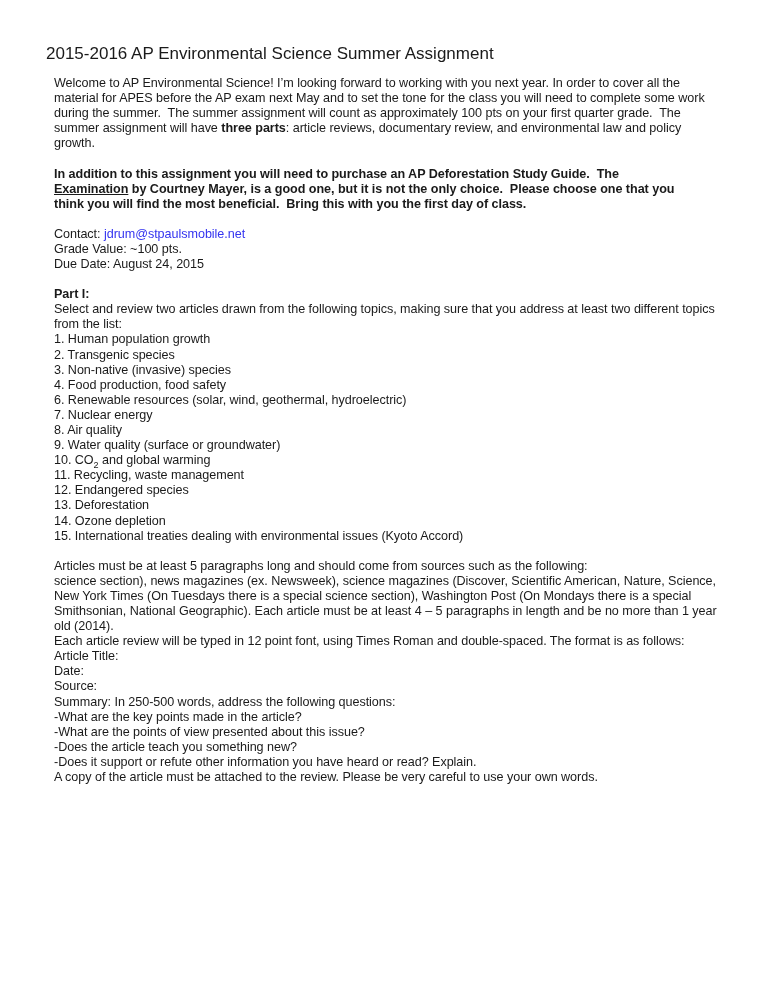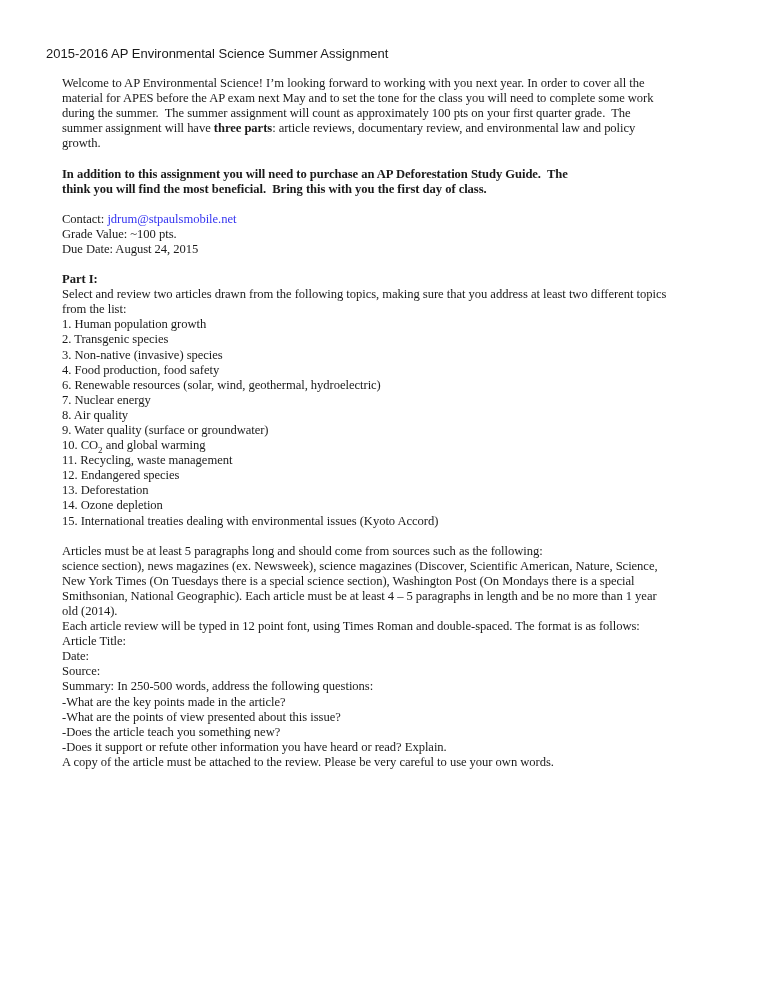--- a/index.html
+++ b/index.html
@@ -11,33 +11,33 @@
   .page{
     position:relative;
     width:768px;height:994px;
     box-sizing:border-box;
     background:var(--page-bg);
     color:var(--text-color);
     font-family:"Liberation Sans","DejaVu Sans",sans-serif;
     padding:46px 38px 0 46px;
     overflow:hidden;
   }
-  .block{margin:0 0 15px 16px;font-family:Liberation Serif, serif;}
+  .block{margin:0 0 15px 8px;}
   .line{
     font-size:12.6px;
     line-height:15.1px;
     white-space:pre-wrap;
     letter-spacing:-0.05px;
   }
   .b{font-weight:bold;text-align:center;}
   .u{text-decoration:underline;}
   .sub{vertical-align:sub;font-size:0.72em;line-height:0;}
   .link{color:var(--link-color);}
   .title-line{
-    font-size:13px;
+    font-size:17px;
     line-height:15.1px;
     font-weight:normal;
     margin:0 0 15px 0;
     white-space:pre-wrap;
   }
 </style>
 </head>
 <body>
 
 <div class="page">
@@ -46,20 +46,21 @@
   <div class="block">
       <div class="line"><span>Welcome to AP Environmental Science! I’m looking forward to working with you next year. In order to cover all the</span></div>
       <div class="line"><span>material for APES before the AP exam next May and to set the tone for the class you will need to complete some work</span></div>
       <div class="line"><span>during the summer.  The summer assignment will count as approximately 100 pts on your first quarter grade.  The</span></div>
       <div class="line"><span>summer assignment will have </span><span class="b">three parts</span><span>: article reviews, documentary review, and environmental law and policy</span></div>
       <div class="line"><span>growth.</span></div>
     </div>
 
   <div class="block">
       <div class="line"><span class="b">In addition to this assignment you will need to purchase an AP Deforestation Study Guide.  The</span></div>
+      <div class="line"><span class="b u">Examination</span><span class="b"> by Courtney Mayer, is a good one, but it is not the only choice.  Please choose one that you</span></div>
       <div class="line"><span class="b">think you will find the most beneficial.  Bring this with you the first day of class.</span></div>
     </div>
 
   <div class="block">
       <div class="line"><span>Contact: </span><span class="link">jdrum@stpaulsmobile.net</span></div>
       <div class="line"><span>Grade Value: ~100 pts.</span></div>
       <div class="line"><span>Due Date: August 24, 2015</span></div>
     </div>
 
   <div class="block">

